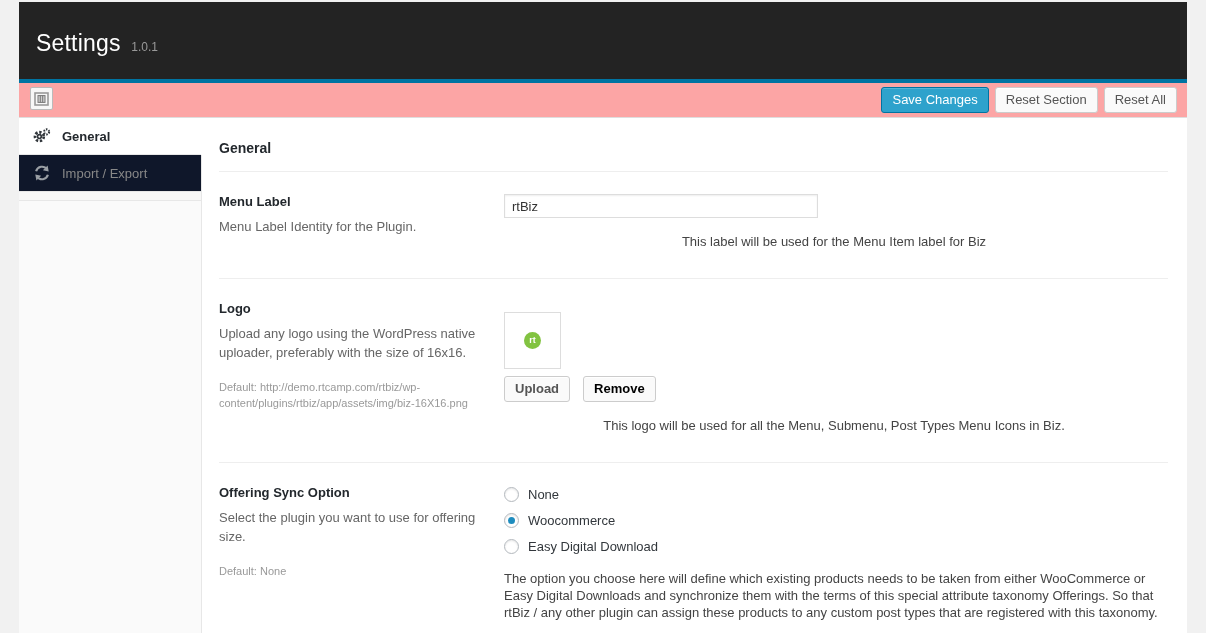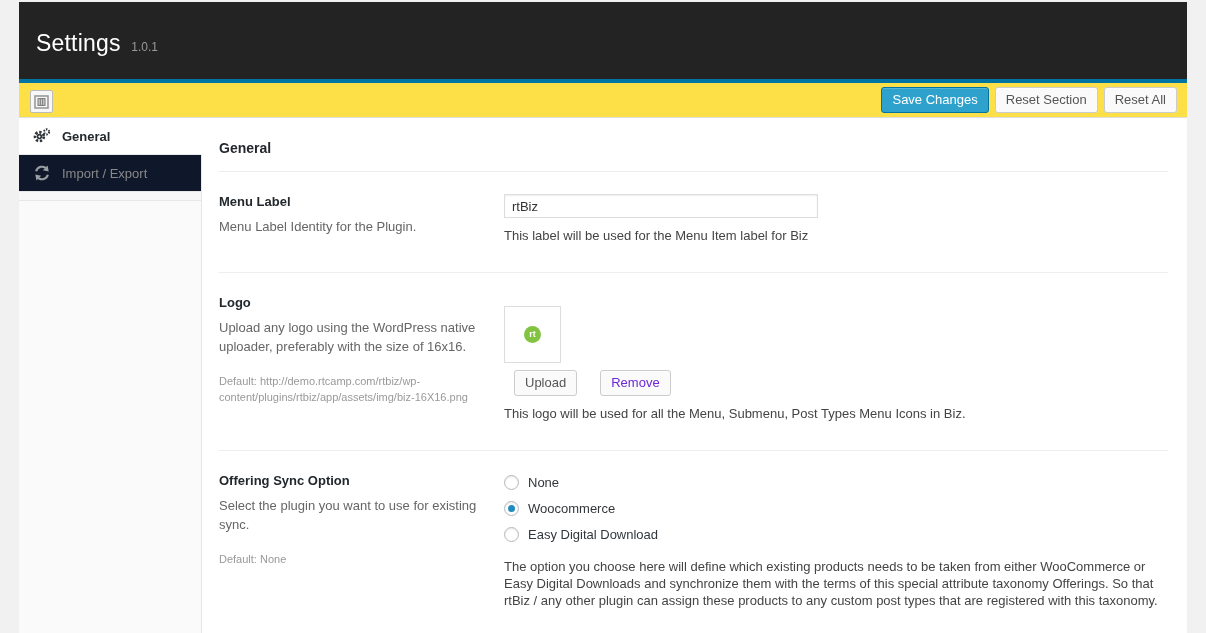--- a/index.html
+++ b/index.html
@@ -26,24 +26,24 @@
     letter-spacing: .2px;
   }
   .panel-version {
     color: #999;
     font-size: 12px;
     margin-left: 7px;
   }
 
   
   .toolbar {
-    background: #fde047;
+    background: #fca5a5;
     border-bottom: 1px solid #dedede;
     display: flex;
-    align-items: flex-end;
+    align-items: flex-start;
     padding: 4px 10px 4px 11px;
     height: 35px;
   }
   .icon-btn {
     width: 23px; height: 23px;
     background: #f7f7f7;
     border: 1px solid #bbb;
     border-radius: 2px;
     display: inline-flex;
     align-items: center;
@@ -144,21 +144,21 @@
     height: 24px;
     padding: 3px 7px;
     font-family: "Liberation Sans", sans-serif;
     font-size: 13px;
     color: #333;
     border: 1px solid #ddd;
     background: #fff;
     box-shadow: inset 0 1px 2px rgba(0,0,0,.07);
     border-radius: 0;
   }
-  .help-text { margin-top: 9px; color: #444; line-height: 1.45; }
+  .help-text { margin-top: 15px; color: #444; line-height: 1.45; text-align: center; }
 
   
   .logo-thumb {
     display: inline-flex;
     align-items: center;
     justify-content: center;
     margin-top: 11px;
     padding: 19px;
     border: 1px solid #ddd;
     background: #fff;
@@ -168,22 +168,22 @@
     border-radius: 50%;
     background: #82c341;
     color: #fff;
     font-size: 9px;
     font-weight: 700;
     display: inline-flex;
     align-items: center;
     justify-content: center;
   }
   .media-buttons { margin-top: 7px; display: flex; gap: 13px; }
-  .media-buttons .btn { margin-left: 10px; }
-  .btn-remove { color: #6d28d9; }
+  .media-buttons .btn { margin-left: 0; font-weight: bold; }
+  .btn-remove { color: #000000; }
 
   
   .radio-group { margin-top: 2px; }
   .radio-option {
     display: flex;
     align-items: flex-end;
     gap: 9px;
     margin-bottom: 11px;
     cursor: pointer;
   }
@@ -297,21 +297,21 @@
             <button class="btn">Upload</button>
             <button class="btn btn-remove">Remove</button>
           </div>
           <div class="help-text">This logo will be used for all the Menu, Submenu, Post Types Menu Icons in Biz.</div>
         </div>
       </div>
 
       <div class="field-row last">
         <div class="col-label">
           <div class="field-label">Offering Sync Option</div>
-          <div class="field-desc">Select the plugin you want to use for existing sync.</div>
+          <div class="field-desc">Select the plugin you want to use for offering size.</div>
           <div class="default-note">Default: None</div>
         </div>
         <div class="col-input">
           <div class="radio-group">
             <div class="radio-option">
               <span class="radio-circle"></span>
               <span class="radio-label">None</span>
             </div>
             <div class="radio-option">
               <span class="radio-circle checked"></span>

